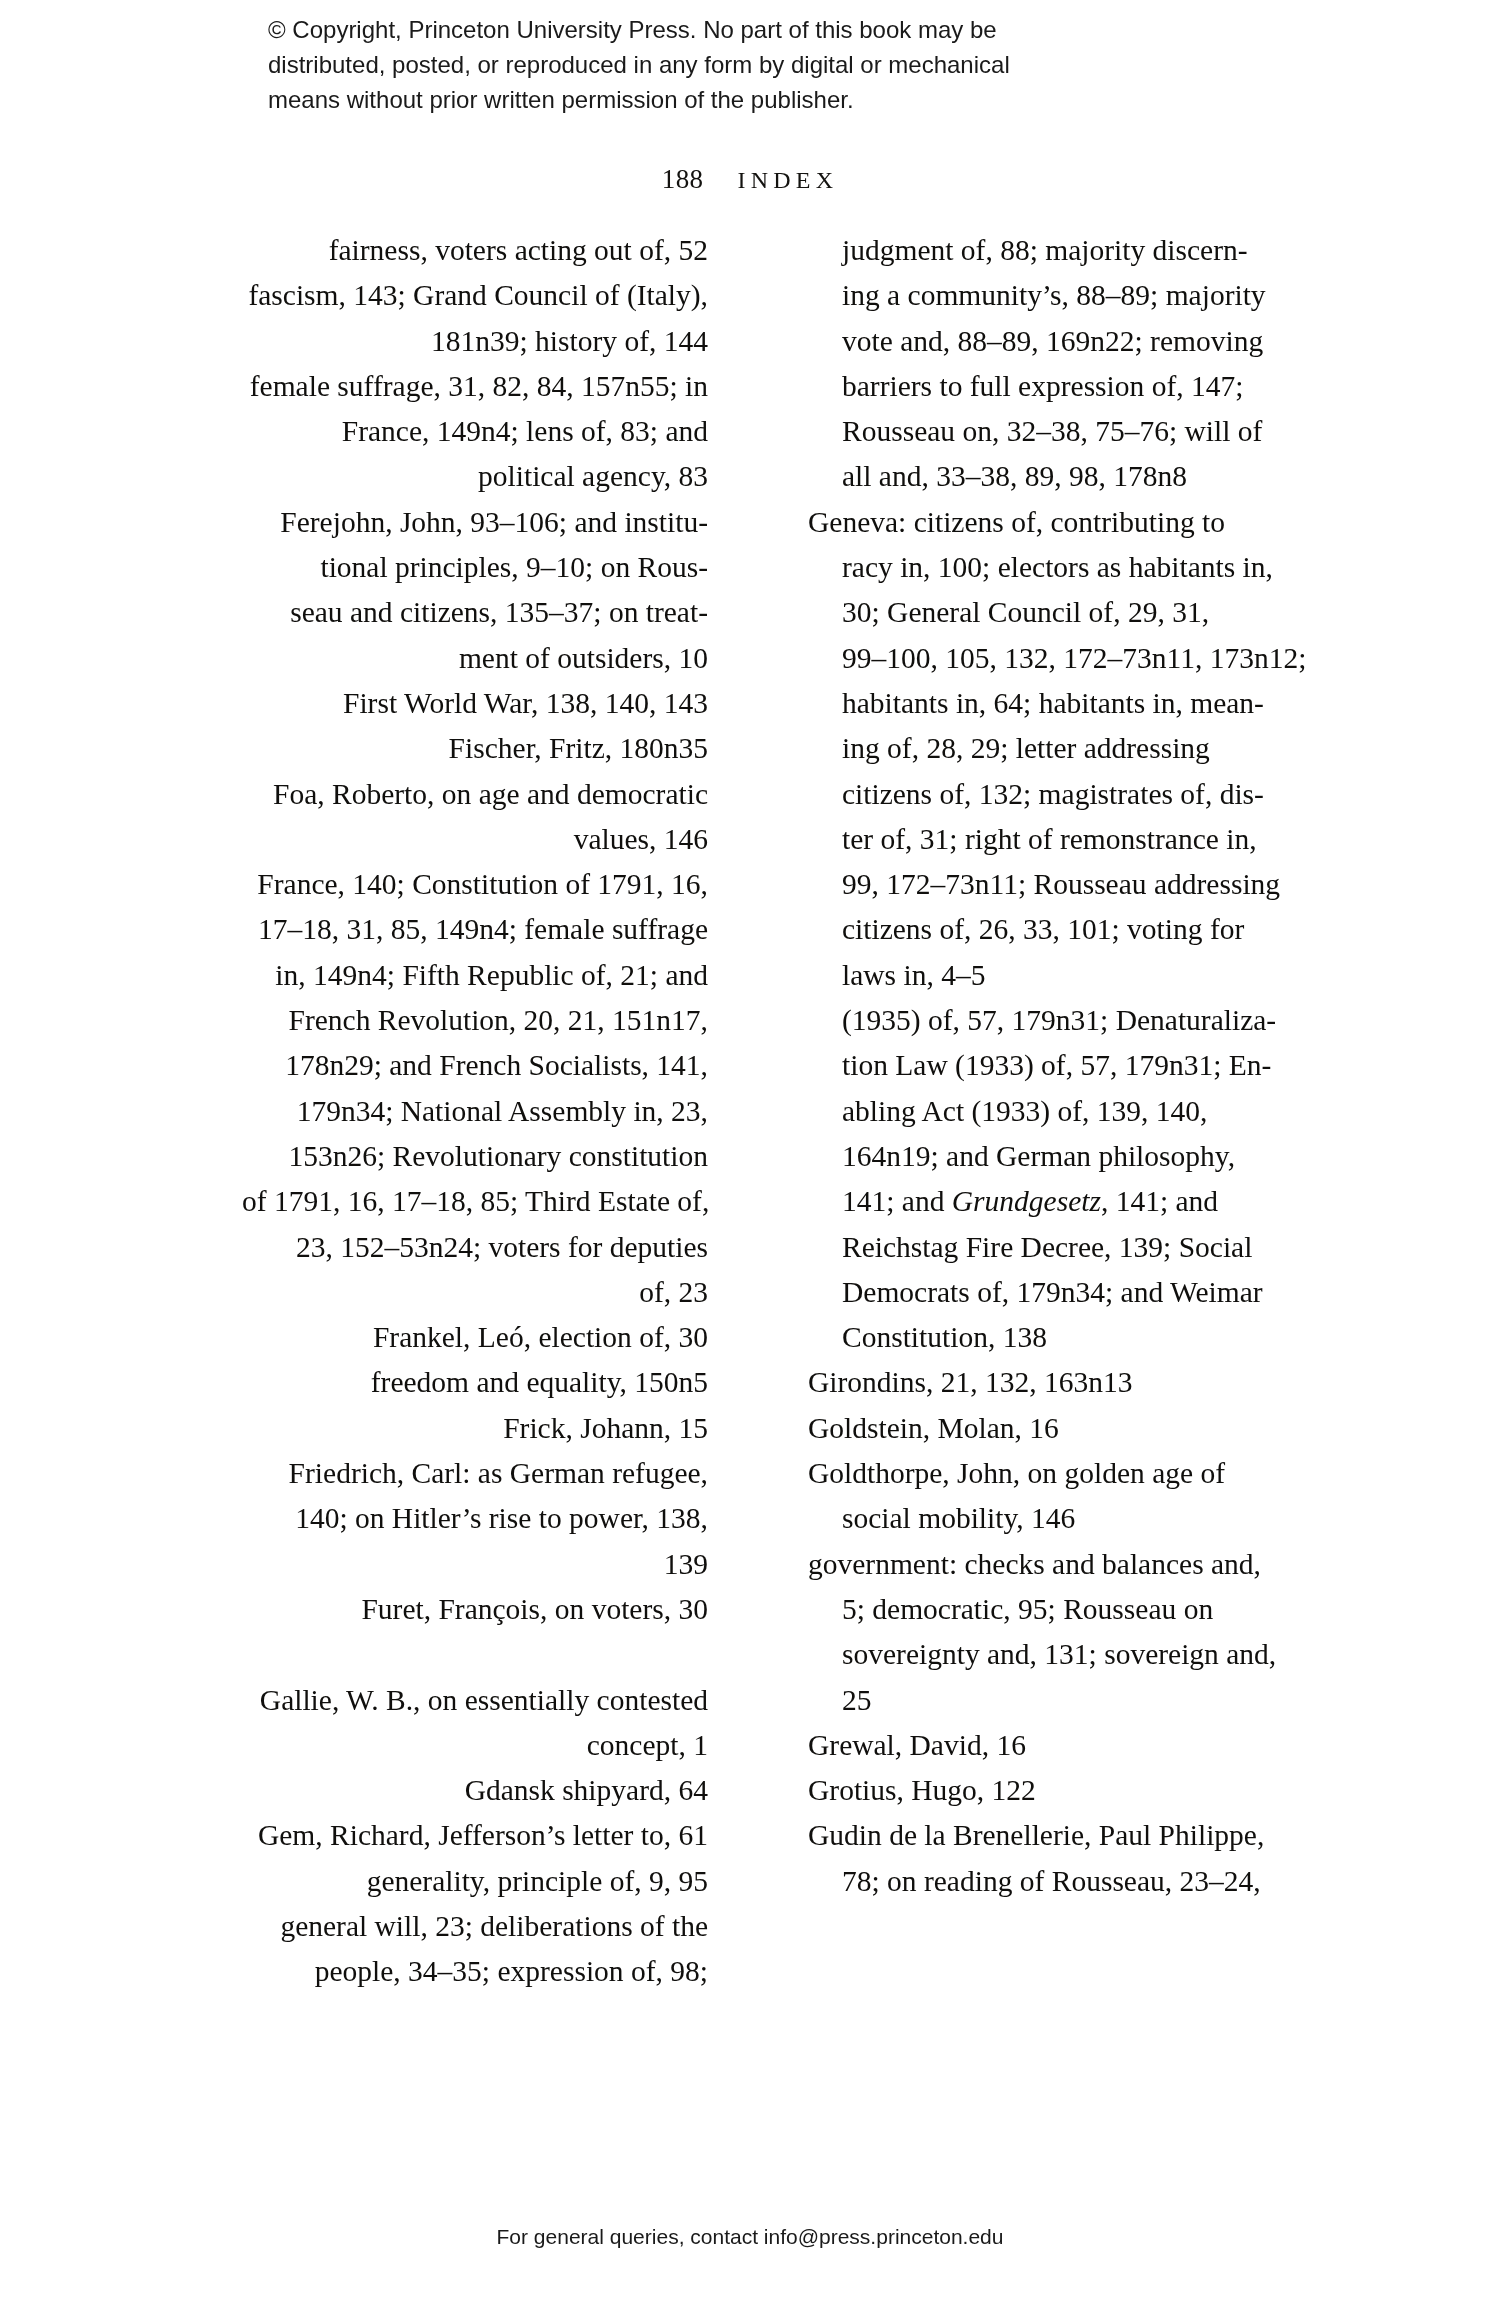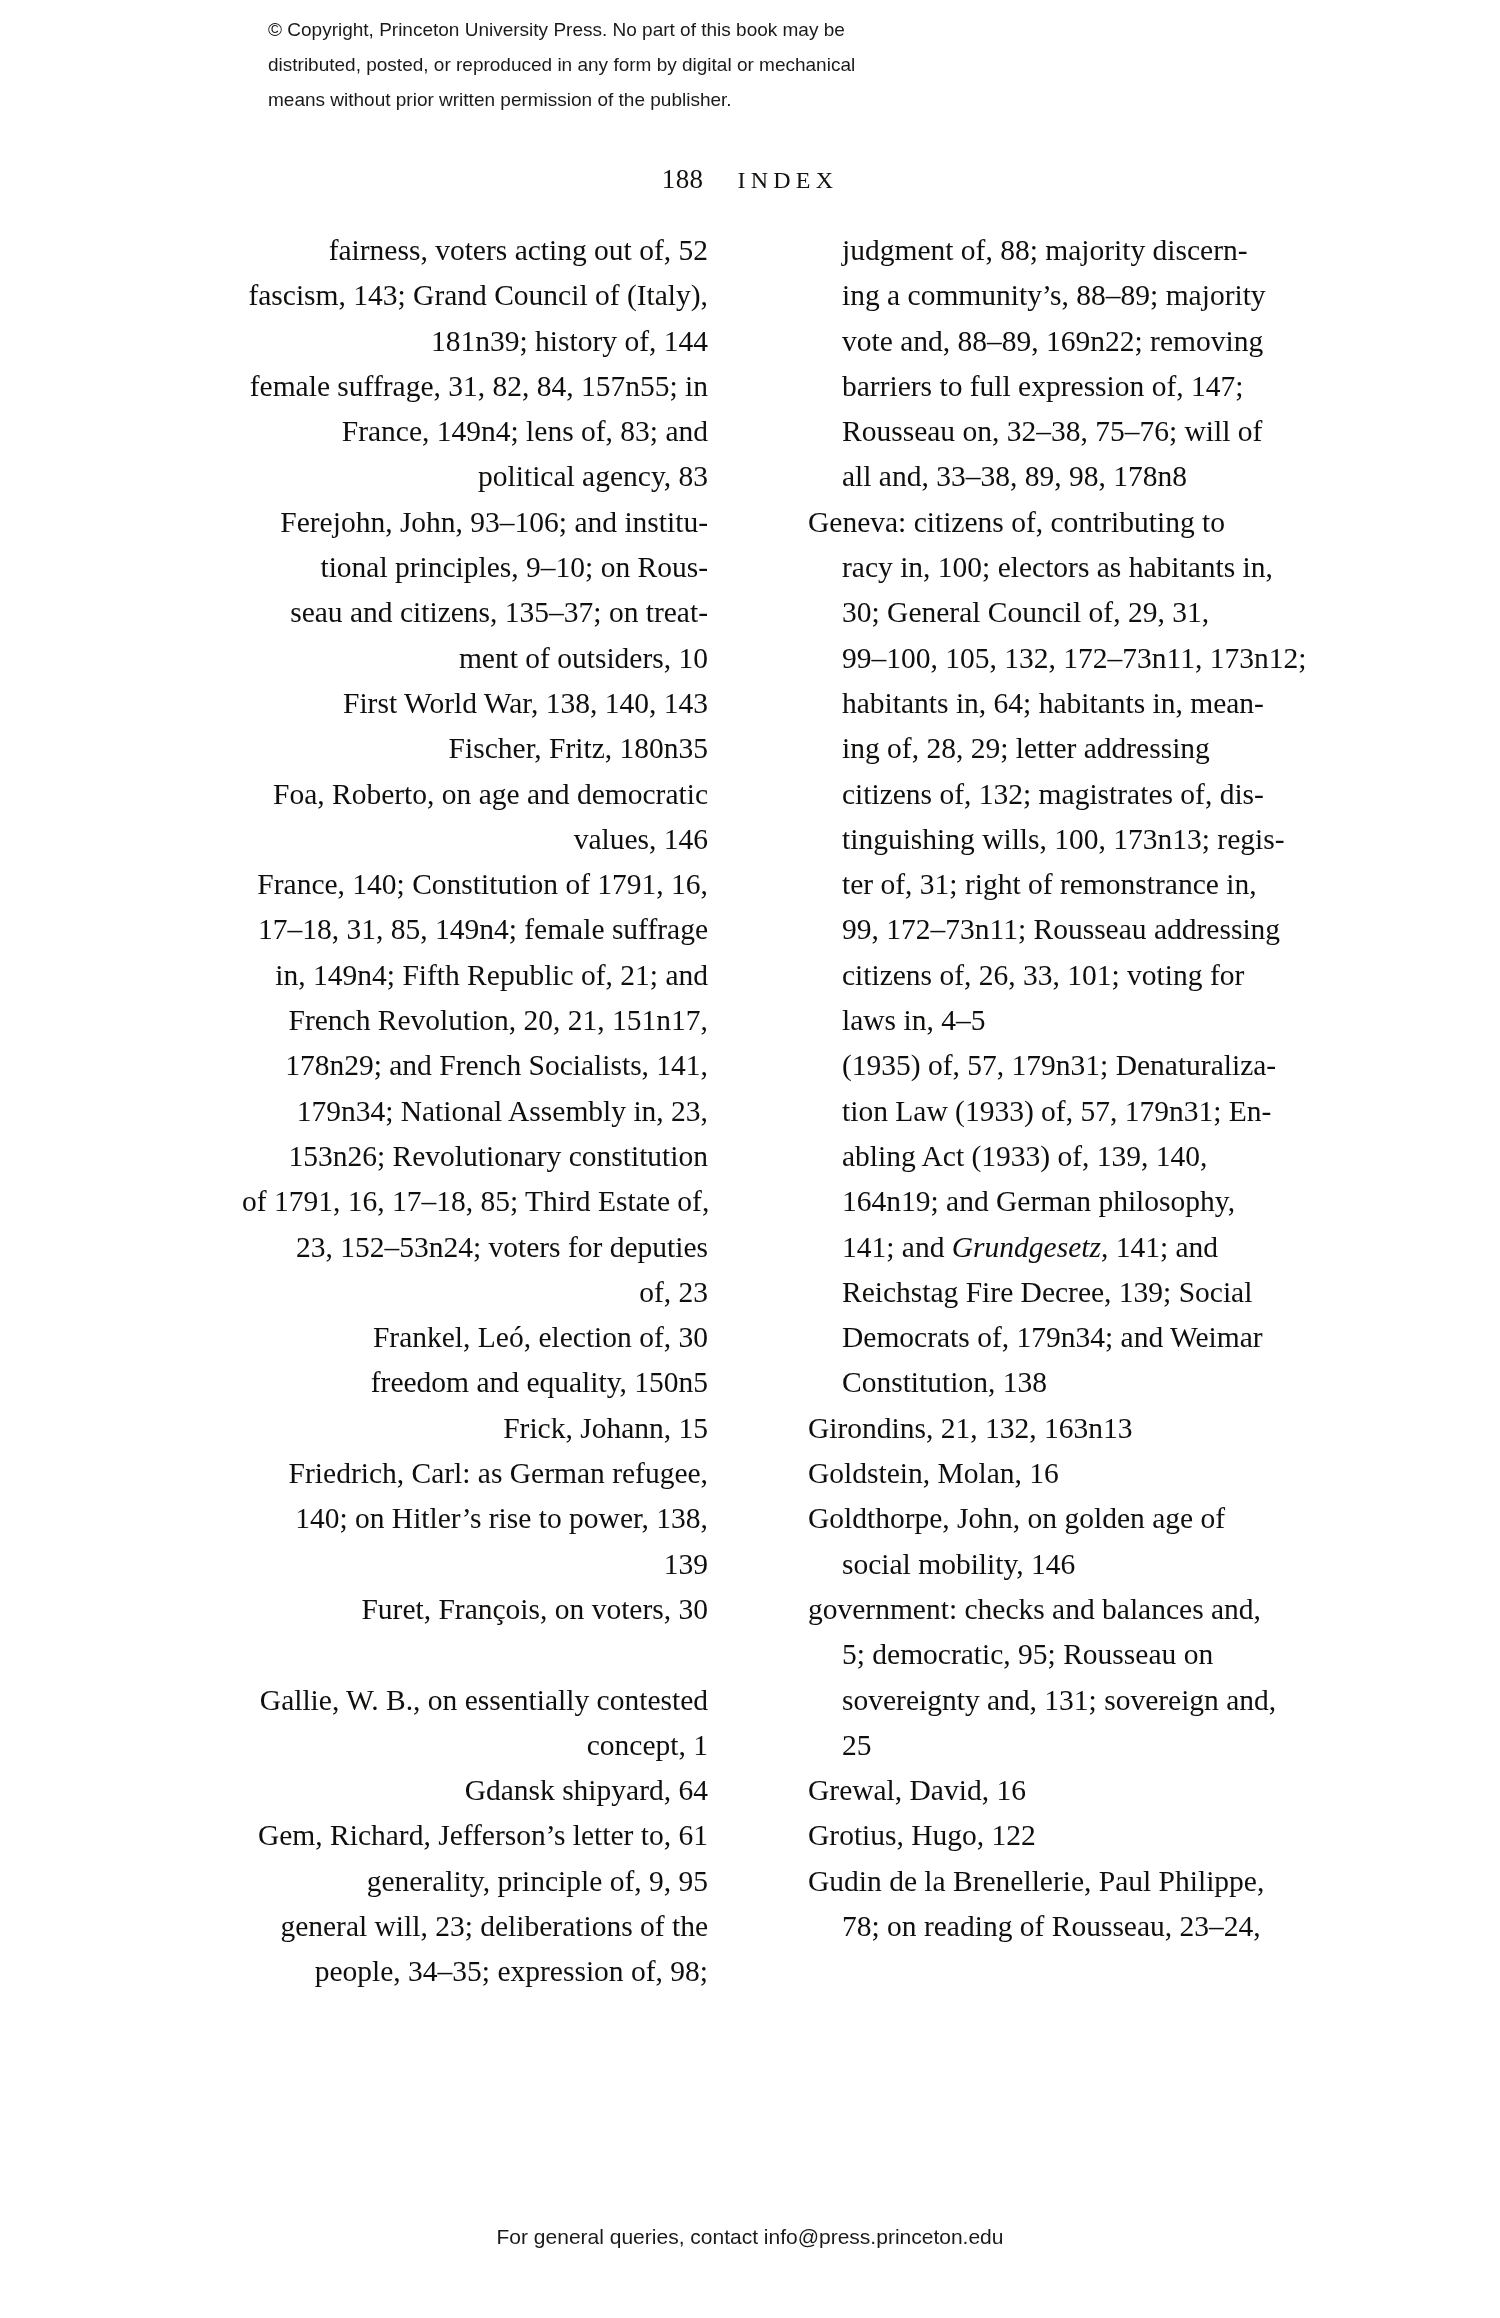--- a/index.html
+++ b/index.html
@@ -16,21 +16,21 @@
     -webkit-font-smoothing: antialiased;
   }
 
   
   .copyright {
     position: absolute;
     left: 268px;
     top: 12px;
     width: 960px;
     font-family: "Liberation Sans", "DejaVu Sans", sans-serif;
-    font-size: 19px;
+    font-size: 24px;
     line-height: 35px;
     color: #1a1a1a;
     text-align: left;
   }
   .copyright .ln { display: block; white-space: pre; }
 
   
   .running-head {
     position: absolute;
     top: 148px;
@@ -194,21 +194,20 @@
         <span class="ln cont">all and, 33–38, 89, 98, 178n8</span>
       </p>
       <p class="entry">
         <span class="ln">Geneva: citizens of, contributing to</span>
         <span class="ln cont">racy in, 100; electors as habitants in,</span>
         <span class="ln cont">30; General Council of, 29, 31,</span>
         <span class="ln cont">99–100, 105, 132, 172–73n11, 173n12;</span>
         <span class="ln cont">habitants in, 64; habitants in, mean-</span>
         <span class="ln cont">ing of, 28, 29; letter addressing</span>
         <span class="ln cont">citizens of, 132; magistrates of, dis-</span>
-        <span class="ln cont">tinguishing wills, 100, 173n13; regis-</span>
         <span class="ln cont">ter of, 31; right of remonstrance in,</span>
         <span class="ln cont">99, 172–73n11; Rousseau addressing</span>
         <span class="ln cont">citizens of, 26, 33, 101; voting for</span>
         <span class="ln cont">laws in, 4–5</span>
       </p>
       <p class="entry">
         <span class="ln cont">(1935) of, 57, 179n31; Denaturaliza-</span>
         <span class="ln cont">tion Law (1933) of, 57, 179n31; En-</span>
         <span class="ln cont">abling Act (1933) of, 139, 140,</span>
         <span class="ln cont">164n19; and German philosophy,</span>

